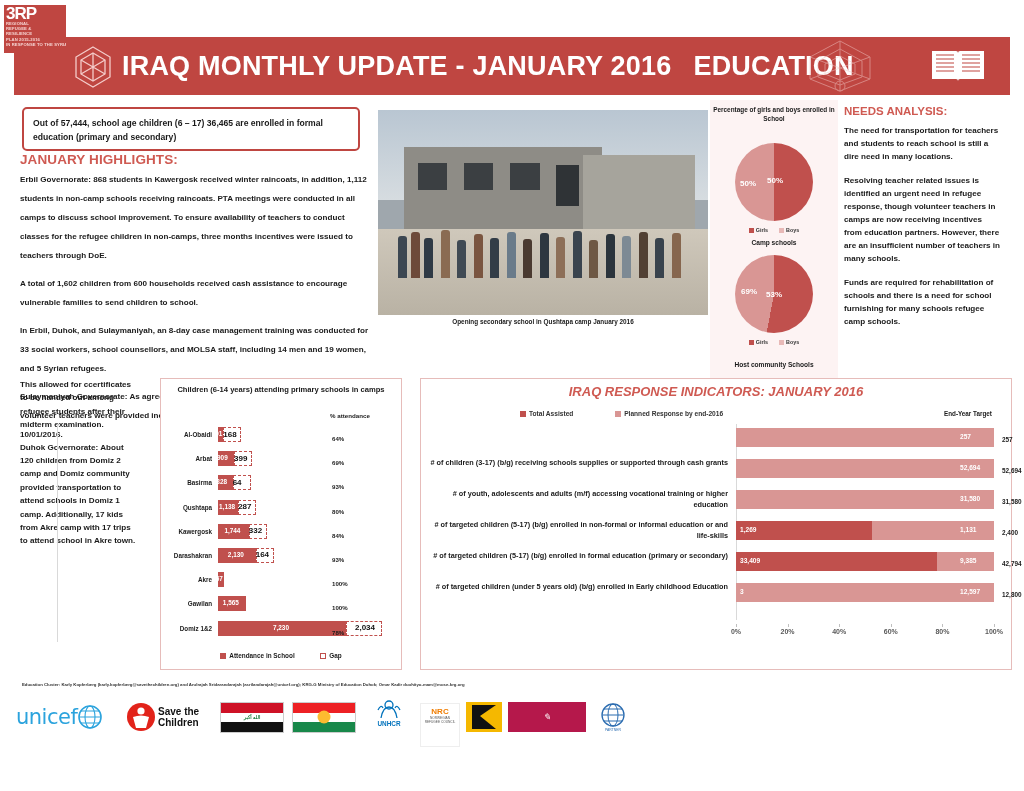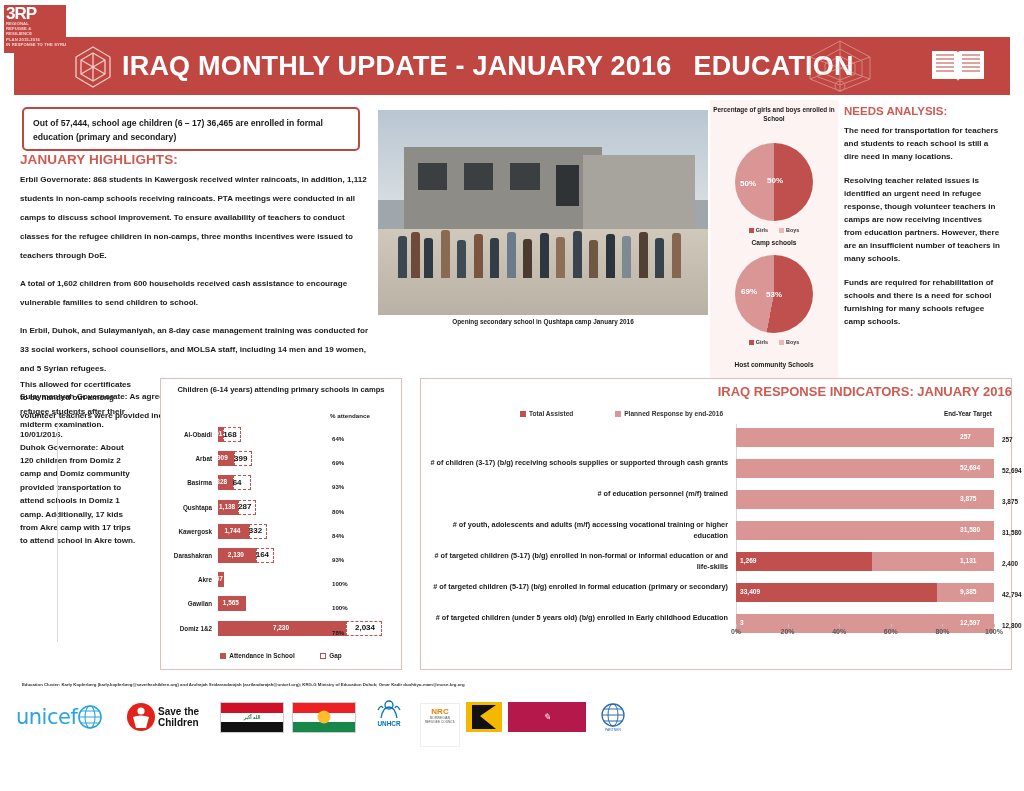--- a/index.html
+++ b/index.html
@@ -166,22 +166,22 @@
     font-size:6.4px;font-weight:bold;color:#1a1a1a;
   }
   .cl-legend span.sw{display:inline-block;width:6px;height:6px;vertical-align:-1px;margin-right:3px;}
 
   
   .chart-right{
     position:absolute;left:420px;top:378px;width:592px;height:292px;
     border:1px solid #e6bcba;background:#fff;box-sizing:border-box;
   }
   .cr-title{
-    position:absolute;left:420px;top:384px;width:592px;text-align:right;
-    font-size:13px;font-weight:bold;color:#cf5a52;
+    position:absolute;left:420px;top:384px;width:592px;text-align:center;
+    font-size:13px;font-weight:bold;color:#cf5a52;font-style:italic;
   }
   .cr-legend{
     position:absolute;left:520px;top:410px;width:420px;
     font-size:6.6px;font-weight:bold;color:#333;
   }
   .cr-legend .sw{display:inline-block;width:6px;height:6px;vertical-align:-1px;margin-right:3px;}
   .cr-legend .it{display:inline-block;margin-right:40px;}
   .cr-eyt{
     position:absolute;left:944px;top:410px;font-size:6.3px;font-weight:bold;color:#1a1a1a;
   }
@@ -471,28 +471,20 @@
       </div>
       <div class="cr-row">
         <div class="cr-lab"># of children (3-17) (b/g) receiving schools supplies or supported through cash grants</div>
         <div class="cr-track">
           <div class="cr-planned" style="width:258px"></div>
           <div class="cr-pv" style="left:224px">52,694</div>
         </div>
         <div class="cr-target">52,694</div>
       </div>
       <div class="cr-row">
-        <div class="cr-lab"># of education personnel (m/f) trained</div>
-        <div class="cr-track">
-          <div class="cr-planned" style="width:258px"></div>
-          <div class="cr-pv" style="left:224px">3,875</div>
-        </div>
-        <div class="cr-target">3,875</div>
-      </div>
-      <div class="cr-row">
         <div class="cr-lab"># of youth, adolescents and adults (m/f) accessing vocational training or higher education</div>
         <div class="cr-track">
           <div class="cr-planned" style="width:258px"></div>
           <div class="cr-pv" style="left:224px">31,580</div>
         </div>
         <div class="cr-target">31,580</div>
       </div>
       <div class="cr-row">
         <div class="cr-lab"># of targeted children (5-17) (b/g) enrolled in non-formal or informal education or and life-skills</div>
         <div class="cr-track">

